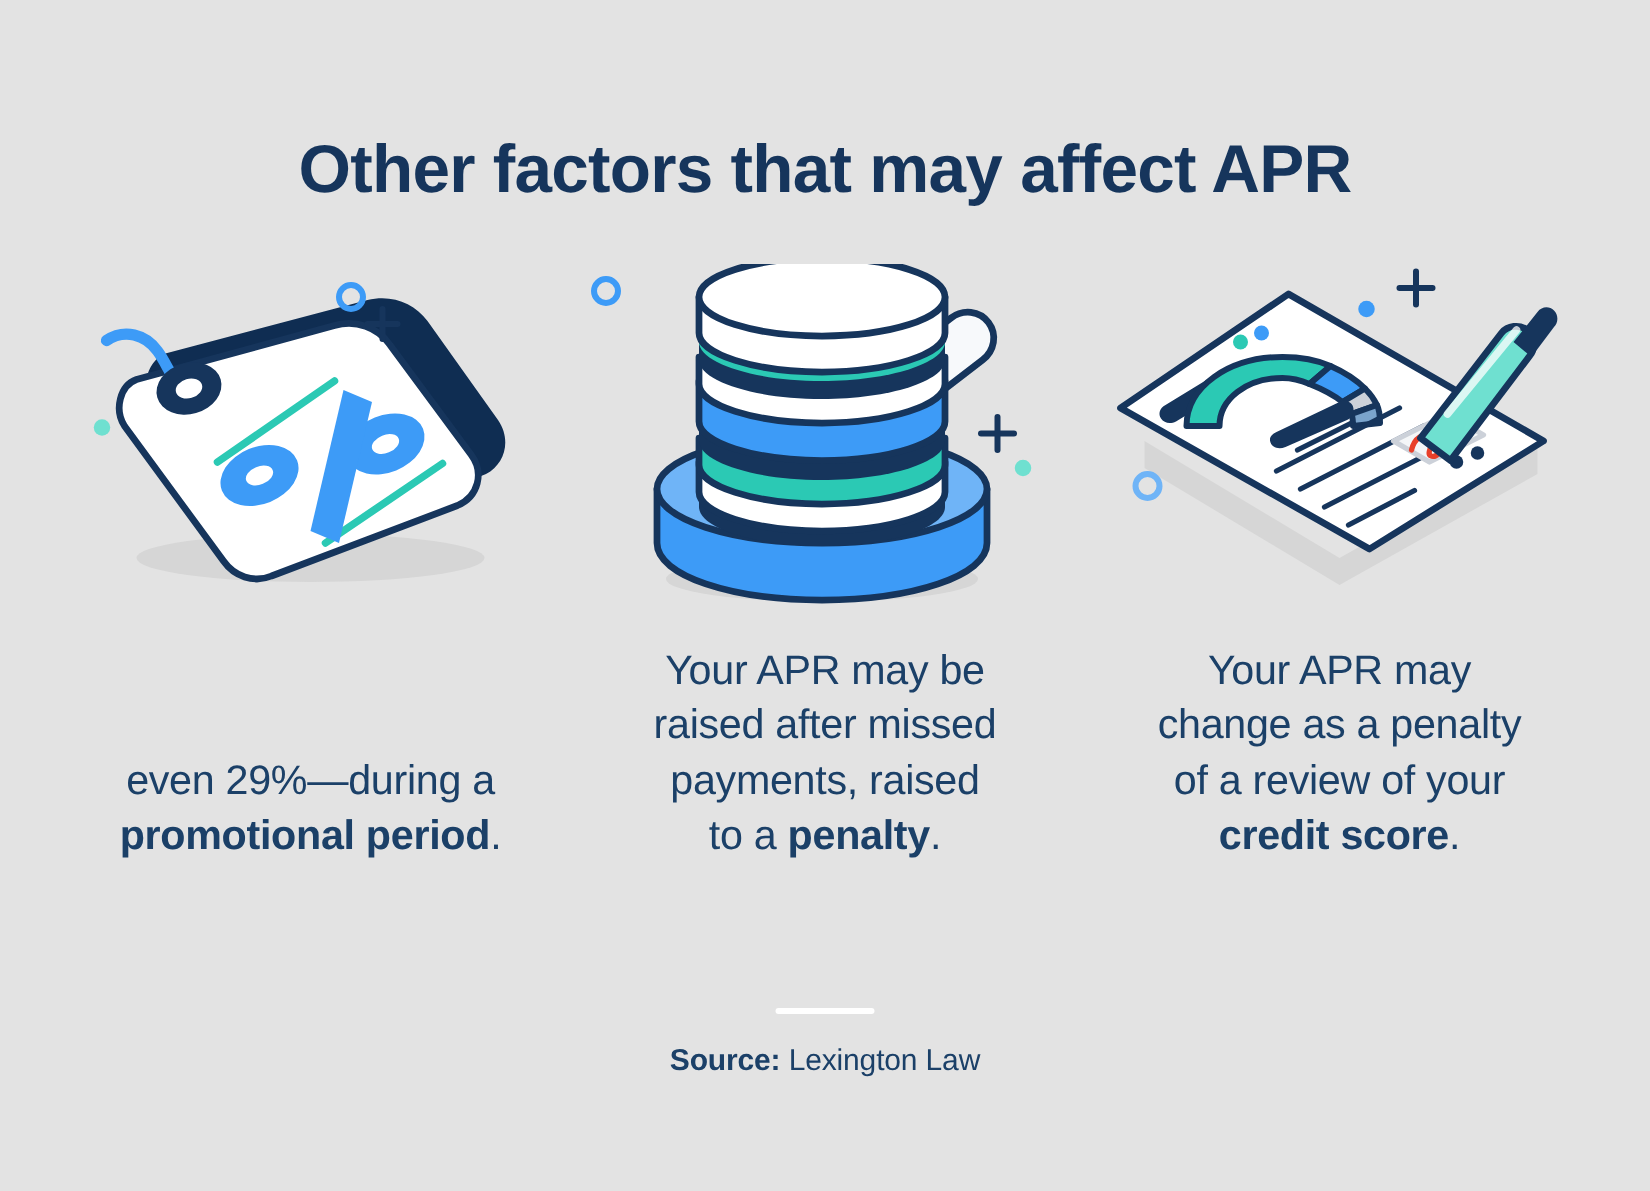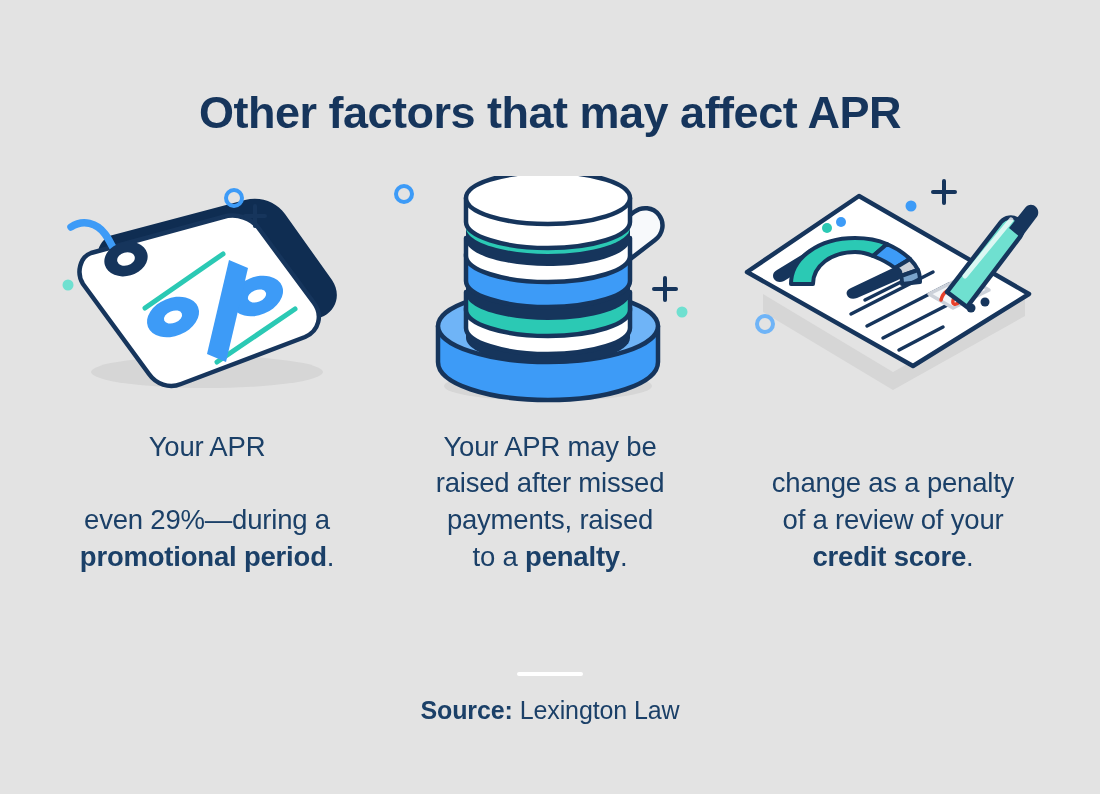--- a/index.html
+++ b/index.html
@@ -77,21 +77,21 @@
     align-items: center;
   }
   .divider {
     width: 66px;
     height: 4px;
     background: #ffffff;
     border-radius: 2px;
   }
   .source {
     margin-top: 20px;
-    font-size: 25px;
+    font-size: 20px;
     color: #1b4068;
     letter-spacing: -0.1px;
   }
   .source .lbl {
     font-weight: bold;
   }
 </style>
 </head>
 <body>
 
@@ -129,21 +129,21 @@
 
           <circle cx="187" cy="22" r="8" fill="none" stroke="#3d9bf7" stroke-width="4"></circle>
           <g stroke="#16355c" stroke-width="4" stroke-linecap="round">
             <line x1="198" y1="40" x2="218" y2="40"></line>
             <line x1="208" y1="30" x2="208" y2="50"></line>
           </g>
           <circle cx="21" cy="109" r="5.5" fill="#6fe0d0"></circle>
         </svg>
       </div>
       <div class="caption">
-        <span>Your APR</span><br>
+        <br>
         <br>
         <span>even 29%—during a</span><br>
         <b>promotional period</b><span>.</span>
       </div>
     </div>
 
     <div class="column">
       <div class="art">
         <svg viewBox="0 0 320 235" xmlns="http://www.w3.org/2000/svg">
           <ellipse cx="158" cy="210" rx="104" ry="15" fill="#d6d6d6"></ellipse>
@@ -233,21 +233,21 @@
             <line x1="200" y1="16" x2="222" y2="16"></line>
             <line x1="211" y1="5" x2="211" y2="27"></line>
           </g>
           <circle cx="178" cy="30" r="5.5" fill="#3d9bf7"></circle>
           <circle cx="94" cy="52" r="5" fill="#2bc9b4"></circle>
           <circle cx="108" cy="46" r="5" fill="#3d9bf7"></circle>
           <circle cx="32" cy="148" r="8" fill="none" stroke="#6fb4f7" stroke-width="4"></circle>
         </svg>
       </div>
       <div class="caption">
-        <br>
+        <span>Your APR may</span><br>
         <span>change as a penalty</span><br>
         <span>of a review of your</span><br>
         <b>credit score</b><span>.</span>
       </div>
     </div>
 
   </div>
 
   <div class="footer">
     <div class="divider"></div>

